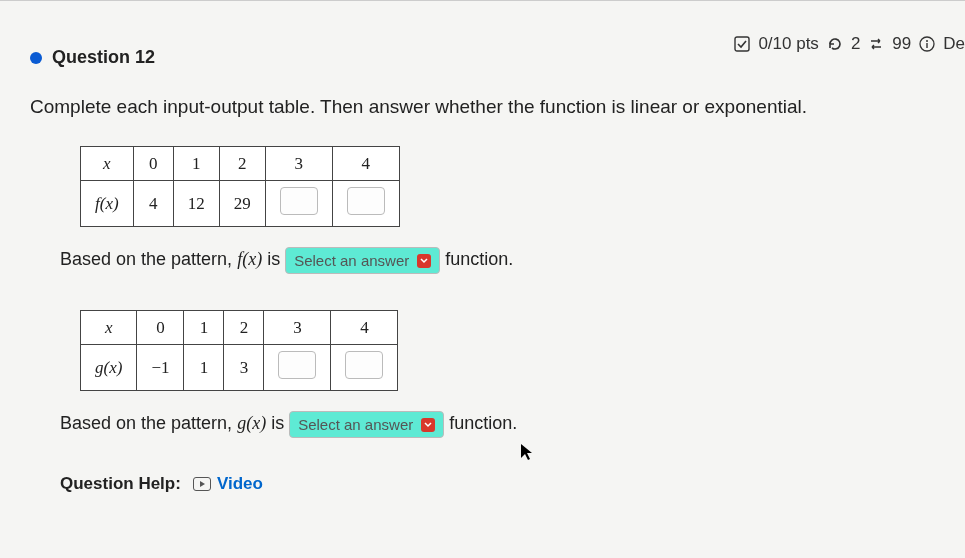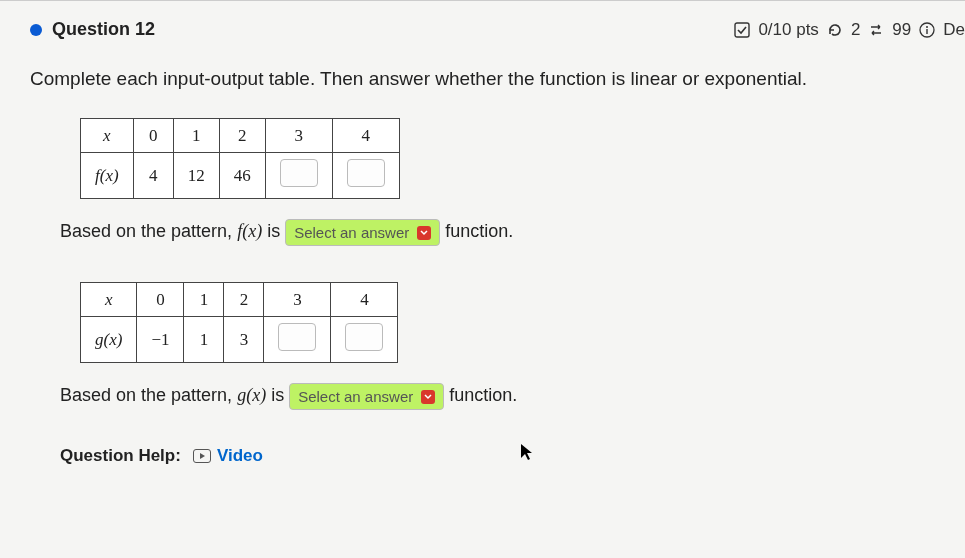--- a/index.html
+++ b/index.html
@@ -14,21 +14,21 @@
     border-top: 1px solid #ccc;
     padding: 18px 0 0 30px;
   }
   .qheader {
     display: flex;
     align-items: center;
     justify-content: space-between;
     padding-right: 0;
     margin-bottom: 28px;
   }
-  .qleft { display: flex; align-items: center; gap: 10px; }
+  .qleft { display: flex; align-items: center; gap: 10px; margin-top: 28px; }
   .dot { width: 12px; height: 12px; border-radius: 50%; background: #0a5bd3; }
   .qtitle { font-weight: 700; font-size: 18px; color: #222; }
   .qright { display: flex; align-items: center; gap: 8px; font-size: 17px; color: #333; }
   .qright .icon { display: inline-flex; align-items: center; }
   .prompt { font-size: 19px; margin-bottom: 28px; color: #222; padding-right: 30px; }
   table.io {
     border-collapse: collapse;
     margin: 0 0 20px 50px;
     font-size: 17px;
   }
@@ -50,21 +50,21 @@
     display: inline-block;
     background: #fdfdfd;
   }
   .pattern { font-size: 18px; margin: 0 8px 36px 30px; }
   .pattern .math { font-family: Georgia, "Times New Roman", serif; font-style: italic; }
   .selbox {
     display: inline-flex;
     align-items: center;
     gap: 8px;
     border: 1px solid #bbb;
-    background: #bef264;
+    background: #5eead4;
     border-radius: 4px;
     padding: 4px 8px;
     font-size: 15px;
     color: #555;
     vertical-align: middle;
   }
   .selbox .caret {
     width: 14px; height: 14px;
     background: #d9372c;
     border-radius: 3px;
@@ -130,21 +130,21 @@
     <td>0</td>
     <td>1</td>
     <td>2</td>
     <td>3</td>
     <td>4</td>
   </tr>
   <tr>
     <td class="hdr"><span style="font-style:italic">f</span>(<span style="font-style:italic">x</span>)</td>
     <td>4</td>
     <td>12</td>
-    <td>46</td>
+    <td>29</td>
     <td><span class="inputcell"></span></td>
     <td><span class="inputcell"></span></td>
   </tr>
 </tbody>
   </table>
 
 <div class="pattern">
   <span>Based on the pattern, </span><span class="math"><i>f</i>(<i>x</i>)</span><span> is </span>
   <span class="selbox">
     <span>Select an answer</span>

